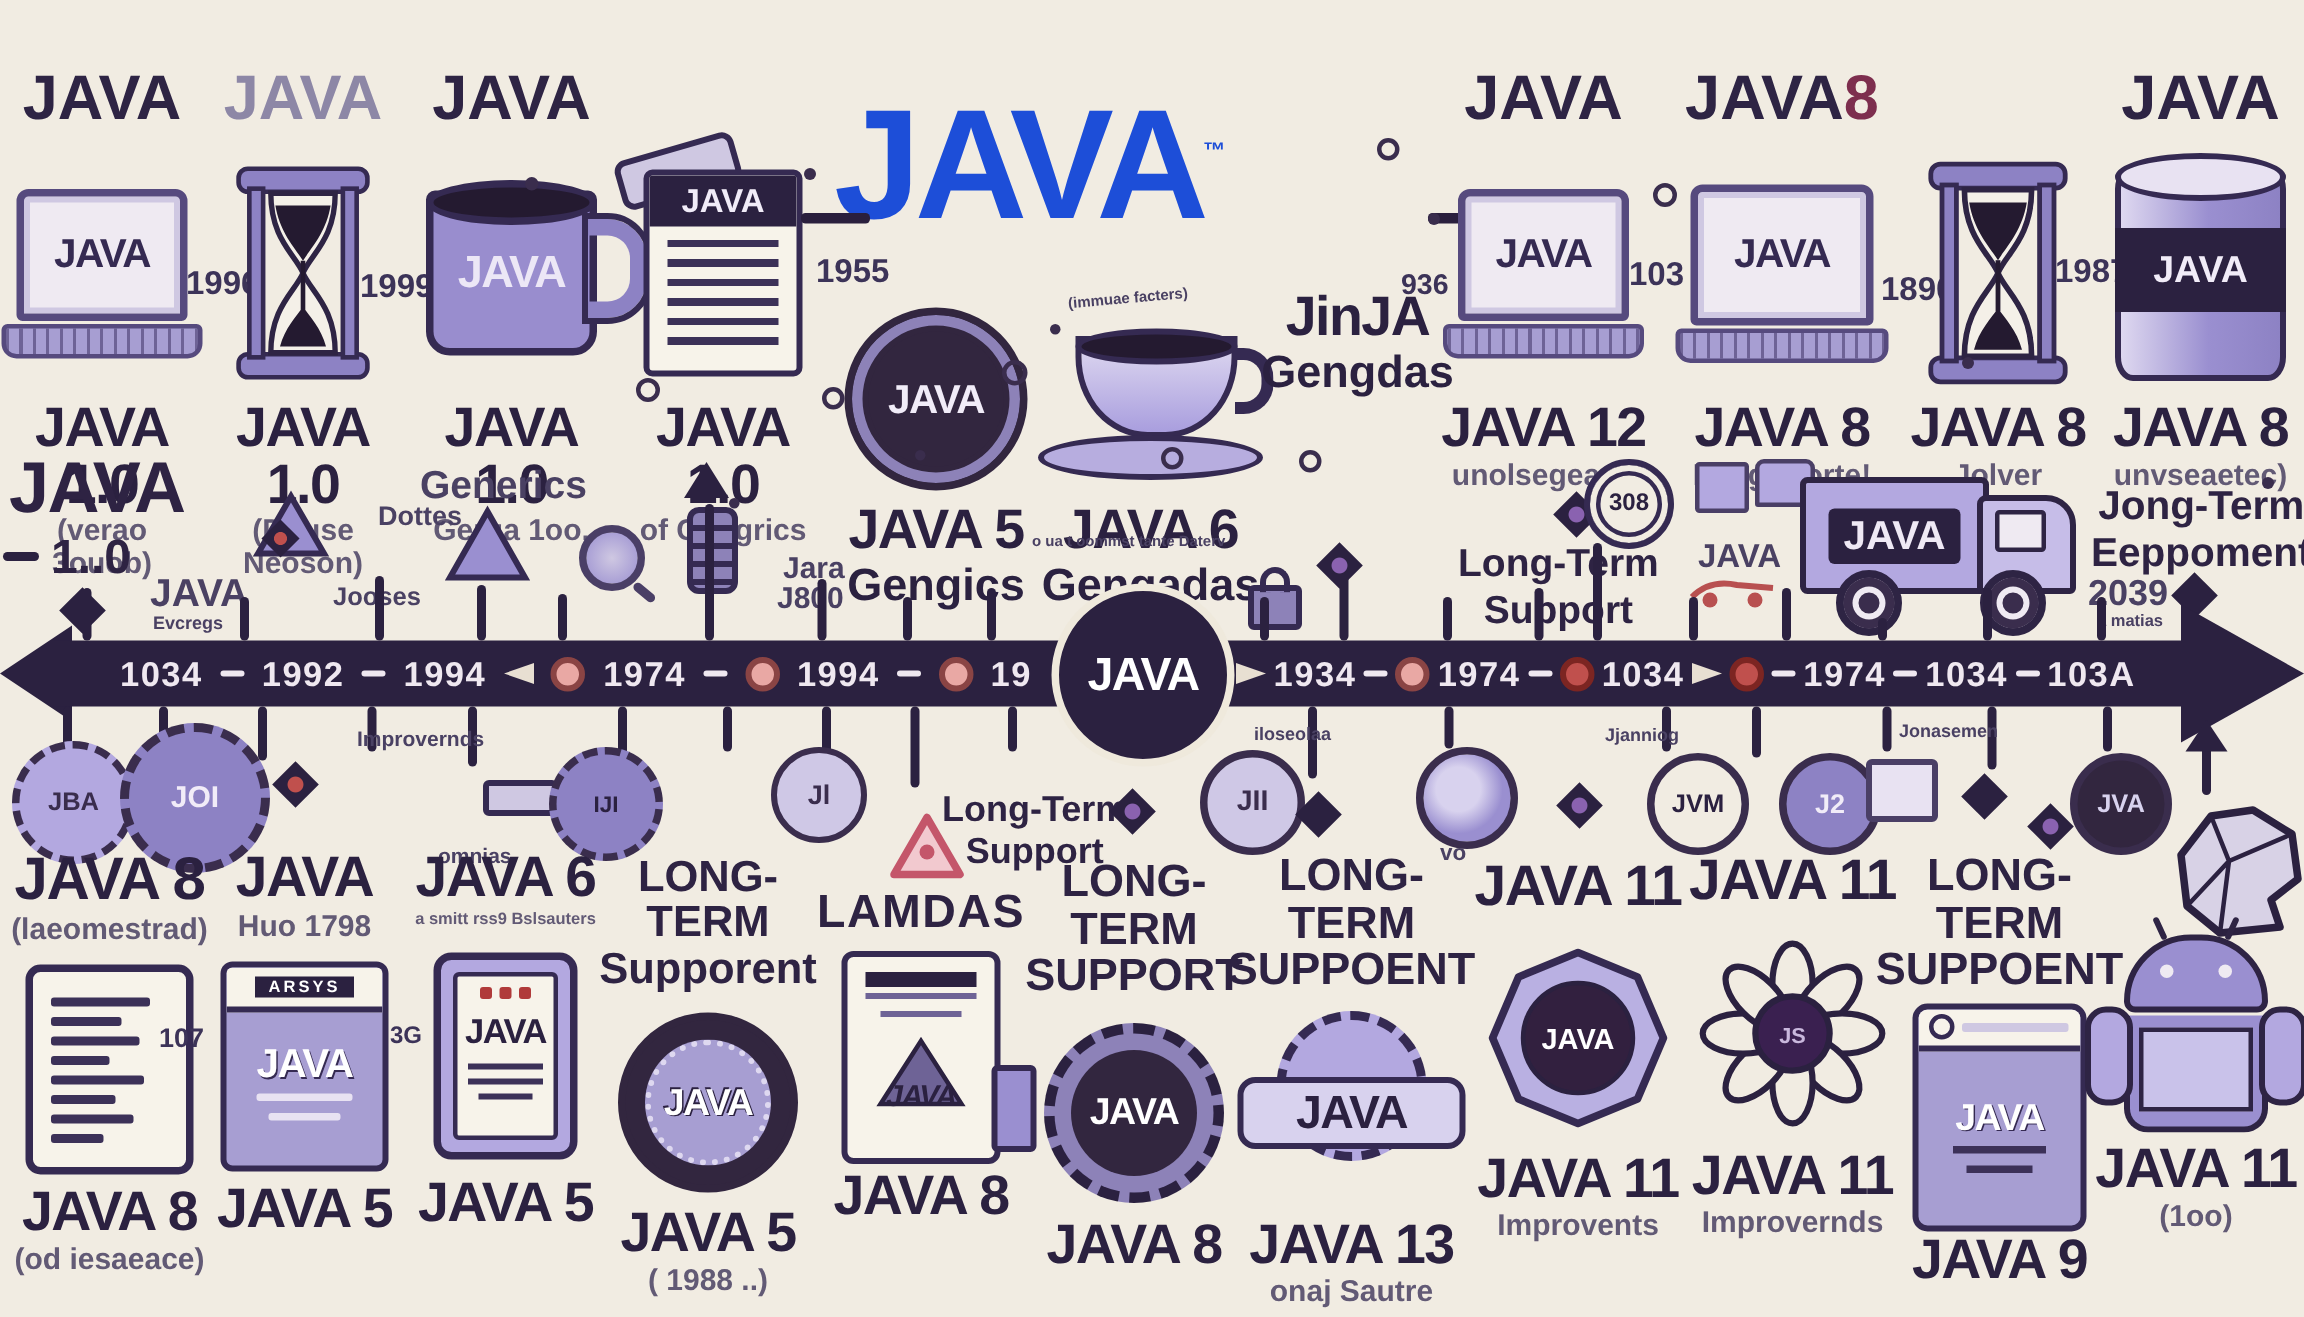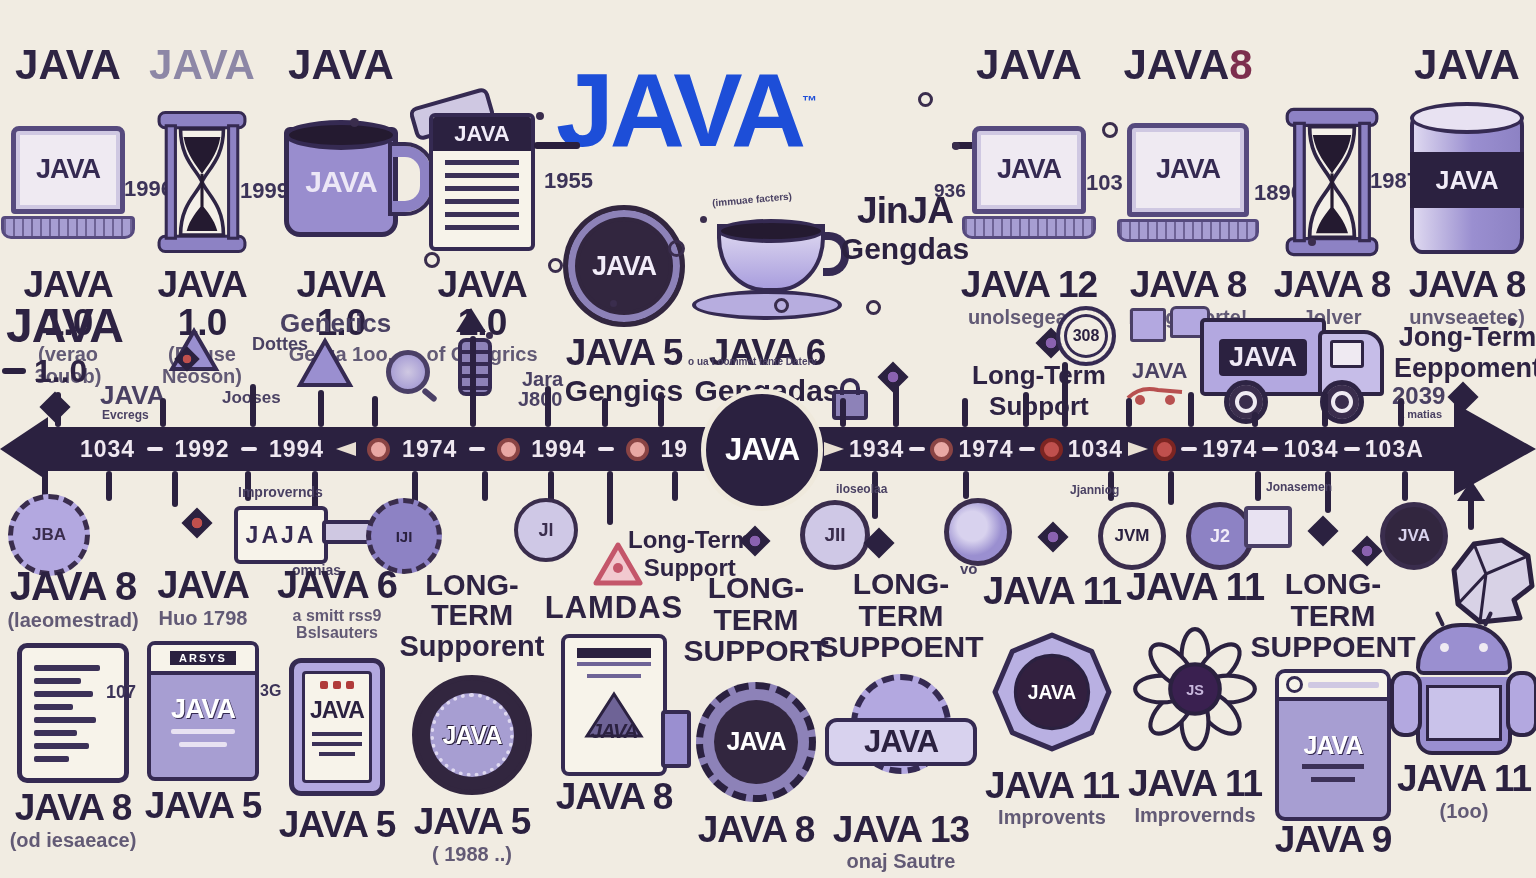--- a/index.html
+++ b/index.html
@@ -509,23 +509,23 @@
   <i class="tick" style="left:1168px;top:471px;height:34px"></i>
   <i class="tick" style="left:1255px;top:471px;height:30px"></i>
   <i class="tick" style="left:1325px;top:471px;height:42px"></i>
   <i class="tick" style="left:1402px;top:471px;height:30px"></i>
   <i class="tick" style="left:1468px;top:496px;height:34px"></i>
   <svg class="abs" style="left:1454px;top:478px" width="34" height="26">
     <path d="M17 2 L31 23 L3 23 Z" fill="#2b2140"></path>
   </svg>
 
   <div class="stamp" style="left:8px;top:494px;width:72px;height:72px;background:#b3a8e0;border:5px dashed #3a2d4d;font-size:17px;color:#3a2d4d">JBA</div>
+  <div class="stamp" style="left:80px;top:482px;width:88px;height:88px;background:#8d82c4;border:6px dashed #3a2d4d;font-size:20px;color:#f1ecf8">JOI</div>
   <div class="dia r" style="left:186px;top:512px"></div>
   <div class="smtxt" style="left:238px;top:484px;font-size:14px">Improvernds</div>
-  <div class="plate" style="left:234px;top:506px;width:86px;height:50px;font-size:23px">JAJA</div>
   <div class="btnrect" style="left:322px;top:520px;width:42px;height:16px"></div>
   <div class="smtxt" style="left:292px;top:562px;font-size:14px">omnias</div>
   <div class="stamp" style="left:366px;top:498px;width:66px;height:66px;background:#8d82c4;border:5px dashed #3a2d4d;font-size:15px;color:#2b2140">IJI</div>
   <div class="stamp" style="left:514px;top:498px;width:56px;height:56px;background:#cfc8e6;border:4px solid #3a2d4d;font-size:18px;color:#3a2d4d">Jl</div>
   <svg class="abs" style="left:592px;top:540px" width="52" height="48">
     <path d="M26 5 L48 43 L4 43 Z" fill="#f2c9cf" stroke="#c4566a" stroke-width="5" stroke-linejoin="round"></path>
     <circle cx="26" cy="28" r="5" fill="#c4566a"></circle>
   </svg>
   <div class="abs" style="left:628px;top:526px;text-align:center">
     <div style="font-size:24px;font-weight:800">Long-Term</div>
@@ -585,21 +585,21 @@
             <i style="width:48px"></i>
           </div>
       </div>
     </div>
     <div class="cap">JAVA 5</div>
   </div>
   <div class="yr" style="left:260px;top:682px;font-size:16px">3G</div>
 
   <div class="col" style="left:272px;top:566px;width:130px">
     <div class="cap" style="font-size:38px">JAVA 6</div>
-    <div class="sub" style="font-size:16px;max-width:260px">a smitt rss9 Bslsauters</div>
+    <div class="sub" style="font-size:11px;max-width:260px">a smitt rss9 Bslsauters</div>
     <div class="iconbox" style="height:158px">
       <div class="phone">
           <div class="pscr">
         <div class="pdots">
               <i></i>
               <i></i>
               <i></i>
             </div>
         <b>JAVA</b>
         <i class="ln"></i>

